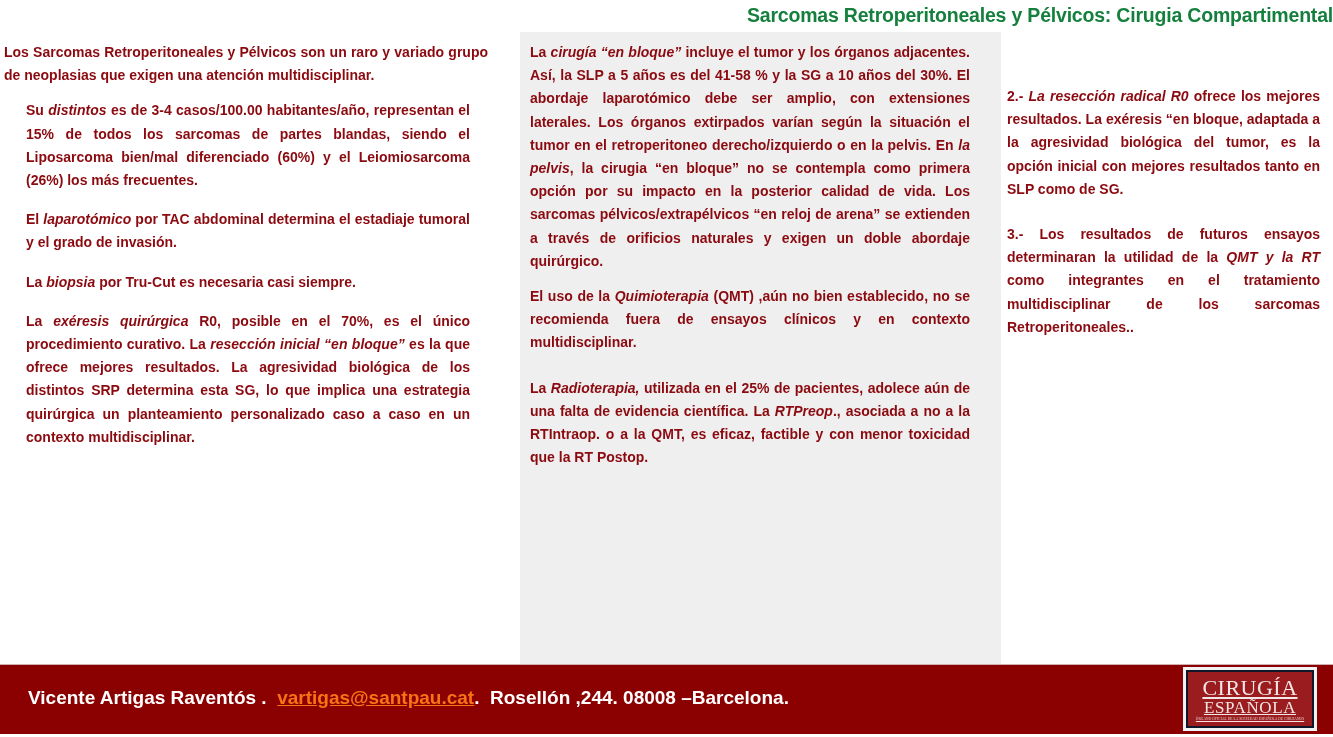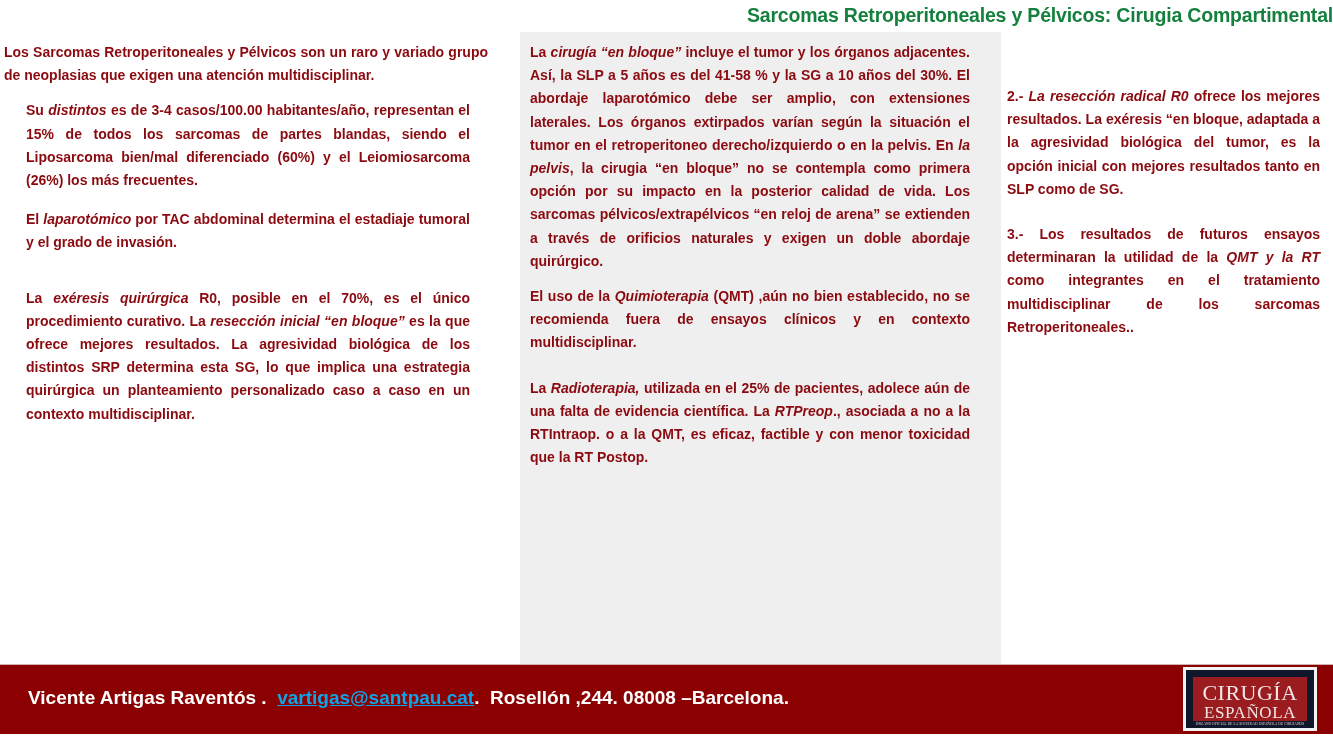--- a/index.html
+++ b/index.html
@@ -20,42 +20,43 @@
   .gap12 { height: 12px; }
   .gap16 { height: 16px; }
   .gap22 { height: 22px; }
   .footer {
     position: absolute; left: 0; top: 664px; width: 1333px; height: 70px; background: #8b0000;
     border-top: 1px solid #d0b0b0;
   }
   .footer-text {
     position: absolute; left: 28px; top: 22px; font-size: 19px; font-weight: bold; color: #ffffff; white-space: pre;
   }
-  .footer-text a { color: #0ea5e9; text-decoration: underline; font-weight: bold; text-align: right; }
+  .footer-text a { color: #f97316; text-decoration: underline; font-weight: bold; text-align: right; }
   .logo {
     position: absolute; left: 1186px; top: 670px; width: 128px; height: 58px; background: #9a1c1f;
-    border: 7px solid #0f172a; outline: 3px solid #f2f2f2;
-    text-align: center; color: #f2e6e6; font-family: "Liberation Serif", "DejaVu Serif", serif;
+    border: 2px solid #0f172a; outline: 3px solid #f2f2f2;
+    text-align: center; color: #f2e6e6; font-family: "Liberation Serif", "DejaVu Serif", serif; text-decoration: underline;
   }
   .logo-l1 { font-size: 22px; line-height: 22px; margin-top: 5px; letter-spacing: 0.5px; }
   .logo-l2 { font-size: 17px; line-height: 17px; letter-spacing: 0.6px; }
   .logo-l3 { font-size: 3.5px; line-height: 6px; letter-spacing: 0.1px; color: #e8d0d0; }
 </style>
 </head>
 <body>
 
 <div class="title">Sarcomas Retroperitoneales y Pélvicos: Cirugia Compartimental</div>
 
 <div class="col col1">
   <p>Los Sarcomas Retroperitoneales y Pélvicos son un raro y variado grupo de neoplasias que exigen  una atención multidisciplinar.</p>
   <div class="gap12"></div>
   <p class="indent"><span>Su </span><i>distintos</i><span> es de 3-4 casos/100.00 habitantes/año, representan el 15% de todos los sarcomas de partes blandas, siendo el Liposarcoma bien/mal diferenciado (60%) y el Leiomiosarcoma (26%) los más frecuentes.</span></p>
   <div class="gap16"></div>
   <p class="indent"><span> El </span><i>laparotómico</i><span> por TAC abdominal determina el estadiaje tumoral y el grado de invasión.</span></p>
   <div class="gap16"></div>
+  <p class="indent"><span> La </span><i>biopsia</i><span> por Tru-Cut es necesaria casi siempre.</span></p>
   <div class="gap16"></div>
   <p class="indent"><span>La </span><i>exéresis quirúrgica</i><span> R0, posible en el 70%, es el único procedimiento curativo. La </span><i>resección inicial “en bloque”</i><span> es la que ofrece mejores resultados. La agresividad biológica de los distintos SRP determina esta SG, lo que implica una estrategia quirúrgica un planteamiento personalizado caso a caso en un contexto multidisciplinar.</span></p>
 </div>
 
 <div class="panel"></div>
 <div class="col col2">
   <p><span>La </span><i>cirugía “en bloque”</i><span> incluye el tumor y los órganos adjacentes. Así, la SLP a 5 años es del 41-58 % y la SG a 10 años del 30%. El abordaje laparotómico debe ser amplio, con extensiones laterales. Los órganos extirpados varían  según la situación el tumor en el retroperitoneo derecho/izquierdo o en la pelvis. En </span><i>la pelvis</i><span>, la cirugia “en bloque” no se contempla como primera opción por su impacto en la posterior calidad de vida. Los sarcomas pélvicos/extrapélvicos “en reloj de arena” se extienden a través de orificios naturales y exigen un doble abordaje quirúrgico.</span></p>
   <div class="gap12"></div>
   <p><span>El uso de la </span><i>Quimioterapia</i><span> (QMT) ,aún no  bien establecido, no se recomienda fuera de ensayos clínicos y en contexto multidisciplinar.</span></p>
   <div class="gap22"></div>

